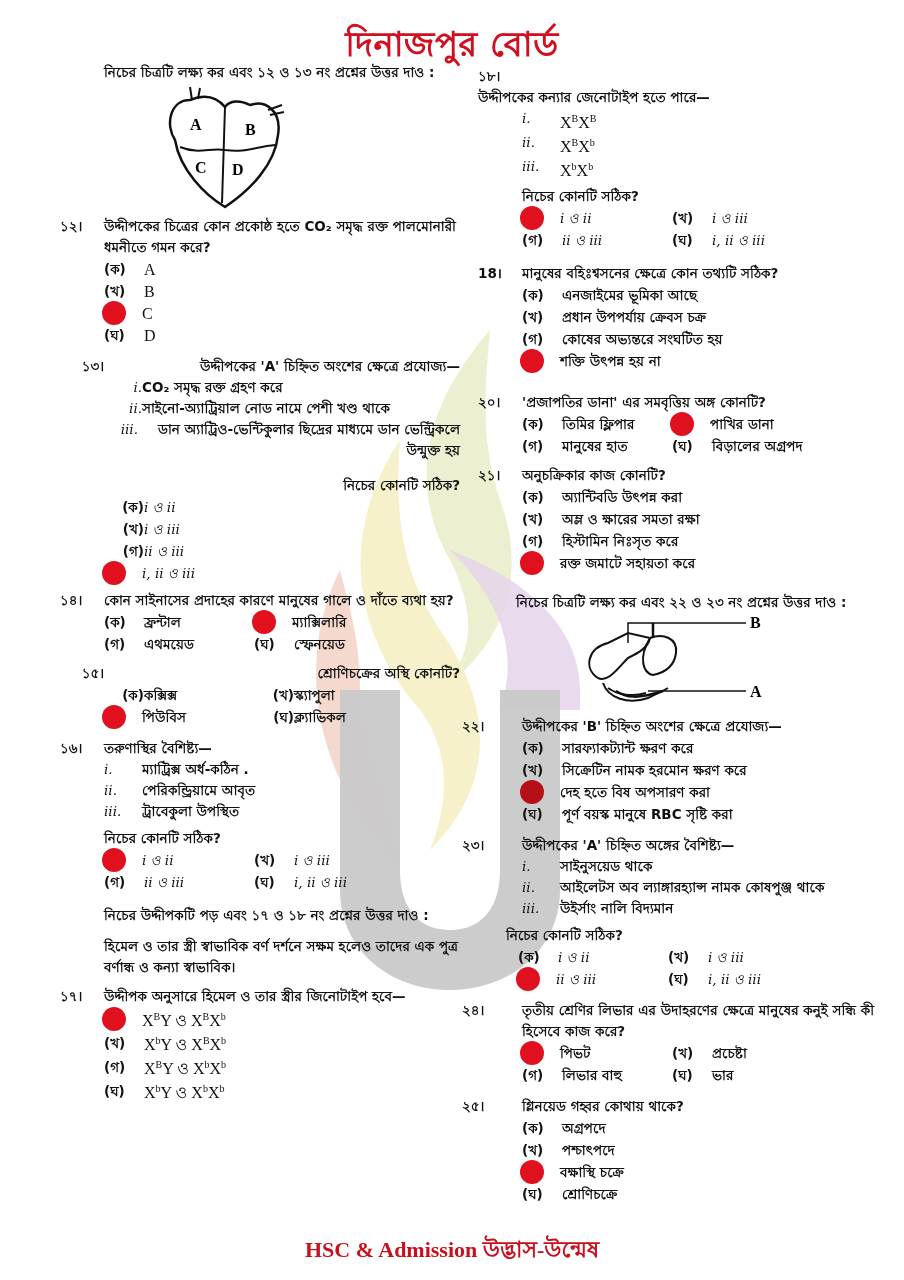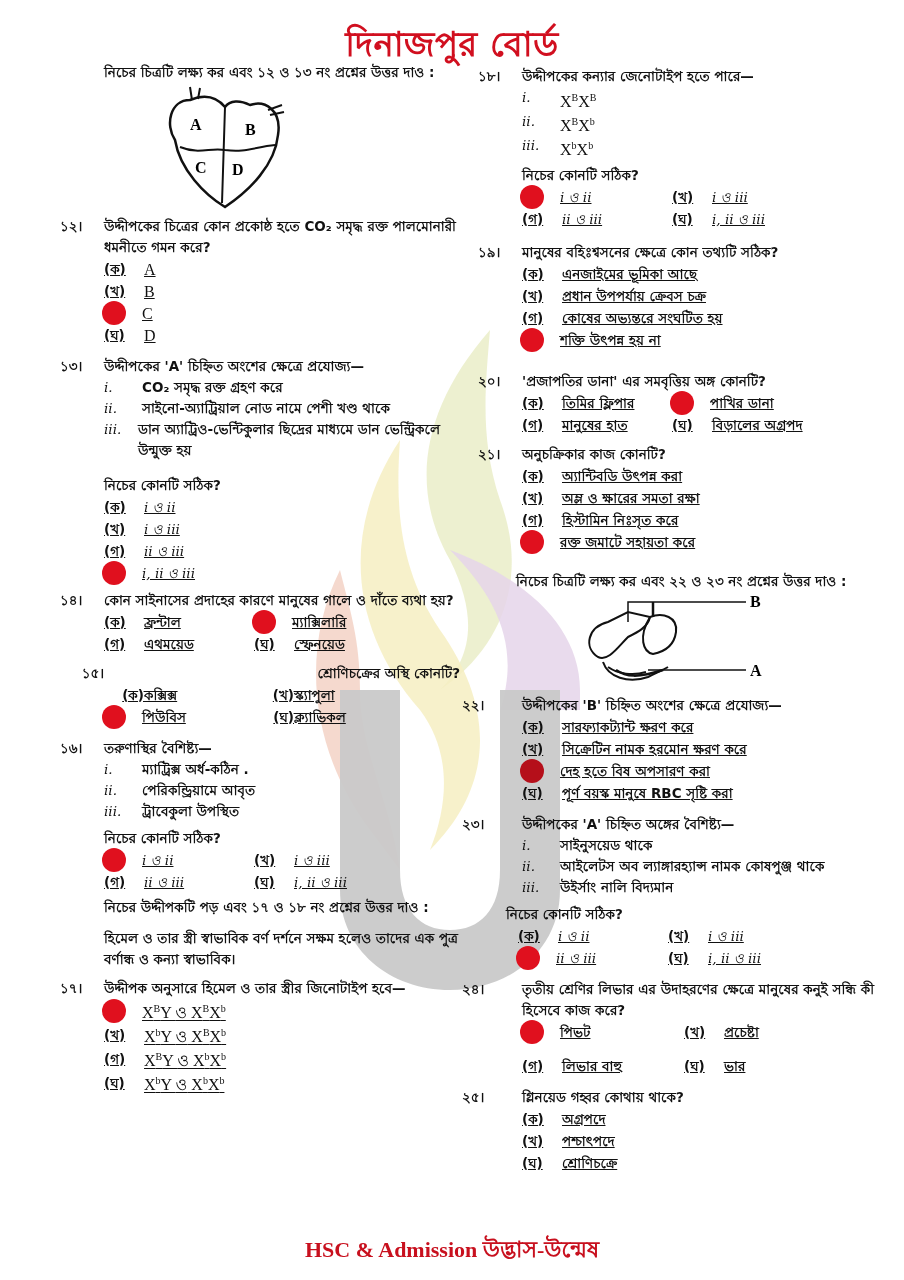--- a/index.html
+++ b/index.html
@@ -23,21 +23,21 @@
   .col-right { left:478px; top:62px; width:400px; }
   .block { position:relative; }
   .stim { padding-left:44px; margin-bottom:4px; }
   .q { display:flex; margin-top:6px; }
   .qnum { width:44px; flex:none; }
   .qtext { flex:1; }
   .items { padding-left:44px; }
   .item { display:flex; }
   .roman { width:38px; font-style:italic; font-family:"DejaVu Serif", serif; font-weight:normal; }
   .prompt { padding-left:44px; margin-top:6px; }
-  .opts { padding-left:44px;text-decoration:underline; }
+  .opts { padding-left:44px; }
   .opts.one { display:block; }
   .opts.two { display:grid; grid-template-columns:150px 1fr; }
   .opt { display:flex; align-items:center; height:22px; }
   .lbl { width:40px; flex:none; }
   .dot { width:24px; height:24px; border-radius:50%; background:#e0101e; display:inline-block; margin-right:16px; margin-left:-2px; }
   .dot.dark { background:#b50f1a; }
   .serif { font-family:"Liberation Serif", serif; font-size:16px; font-weight:normal; }
   .it { font-style:italic; font-family:"DejaVu Serif", serif; font-weight:normal; }
   sup, sub { font-size:10px; }
   .diagram { display:block; margin:2px 0 6px 90px; }
@@ -89,21 +89,21 @@
           <span class="dot"></span>
           <span class="serif">C</span>
         </div>
       <div class="opt">
           <span class="lbl">(ঘ)</span>
           <span class="serif">D</span>
         </div>
     </div>
   </div>
 
-  <div class="block" style="margin-top:10px;">
+  <div class="block" style="margin-top:10px;text-align:right;">
     <div class="q">
         <span class="qnum">১৩।</span>
         <span class="qtext">উদ্দীপকের 'A' চিহ্নিত অংশের ক্ষেত্রে প্রযোজ্য—</span>
       </div>
     <div class="items">
       <div class="item">
           <span class="roman">i.</span>
           <span>CO₂ সমৃদ্ধ রক্ত গ্রহণ করে</span>
         </div>
       <div class="item">
@@ -219,21 +219,21 @@
           <span class="lbl">(গ)</span>
           <span class="it">ii ও iii</span>
         </div>
       <div class="opt">
           <span class="lbl">(ঘ)</span>
           <span class="it">i, ii ও iii</span>
         </div>
     </div>
   </div>
 
-  <div class="block stim" style="margin-top:4px;">
+  <div class="block stim" style="margin-top:12px;">
     <div>নিচের উদ্দীপকটি পড় এবং ১৭ ও ১৮ নং প্রশ্নের উত্তর দাও :</div>
     <div style="margin-top:10px;">হিমেল ও তার স্ত্রী স্বাভাবিক বর্ণ দর্শনে সক্ষম হলেও তাদের এক পুত্র বর্ণান্ধ ও কন্যা স্বাভাবিক।</div>
   </div>
 
   <div class="block" style="margin-top:8px;">
     <div class="q">
         <span class="qnum">১৭।</span>
         <span class="qtext">উদ্দীপক অনুসারে হিমেল ও তার স্ত্রীর জিনোটাইপ হবে—</span>
       </div>
     <div class="opts one">
@@ -253,21 +253,21 @@
           <span class="lbl">(ঘ)</span>
           <span class="serif">X<sup>b</sup>Y <span>ও</span> X<sup>b</sup>X<sup>b</sup></span>
         </div>
     </div>
   </div>
 </div>
 
 <div class="col col-right">
 
   <div class="block" style="margin-top:4px;">
-    <div class="q" style="margin-top:0;">
+    <div class="q" style="margin-top:0;flex-direction:column;">
         <span class="qnum">১৮।</span>
         <span class="qtext">উদ্দীপকের কন্যার জেনোটাইপ হতে পারে—</span>
       </div>
     <div class="items">
       <div class="item" style="height:24px;">
           <span class="roman">i.</span>
           <span class="serif">X<sup>B</sup>X<sup>B</sup></span>
         </div>
       <div class="item" style="height:24px;">
           <span class="roman">ii.</span>
@@ -294,21 +294,21 @@
         </div>
       <div class="opt">
           <span class="lbl">(ঘ)</span>
           <span class="it">i, ii ও iii</span>
         </div>
     </div>
   </div>
 
   <div class="block" style="margin-top:12px;">
     <div class="q">
-        <span class="qnum">১৯।</span>
+        <span class="qnum">18।</span>
         <span class="qtext">মানুষের বহিঃশ্বসনের ক্ষেত্রে কোন তথ্যটি সঠিক?</span>
       </div>
     <div class="opts one">
       <div class="opt">
           <span class="lbl">(ক)</span>
           <span>এনজাইমের ভূমিকা আছে</span>
         </div>
       <div class="opt">
           <span class="lbl">(খ)</span>
           <span>প্রধান উপপর্যায় ক্রেবস চক্র</span>
@@ -453,21 +453,21 @@
           <span class="it">i, ii ও iii</span>
         </div>
     </div>
   </div>
 
   <div class="block" style="margin-left:-16px; margin-top:10px;">
     <div class="q">
         <span class="qnum" style="width:60px;">২৪।</span>
         <span class="qtext">তৃতীয় শ্রেণির লিভার এর উদাহরণের ক্ষেত্রে মানুষের কনুই সন্ধি কী হিসেবে কাজ করে?</span>
       </div>
-    <div class="opts two" style="padding-left:60px;gap:12px;">
+    <div class="opts two" style="padding-left:60px;">
       <div class="opt">
           <span class="dot"></span>
           <span>পিভট</span>
         </div>
       <div class="opt">
           <span class="lbl">(খ)</span>
           <span>প্রচেষ্টা</span>
         </div>
       <div class="opt">
           <span class="lbl">(গ)</span>
@@ -488,20 +488,24 @@
     <div class="opts one" style="padding-left:60px;">
       <div class="opt">
           <span class="lbl">(ক)</span>
           <span>অগ্রপদে</span>
         </div>
       <div class="opt">
           <span class="lbl">(খ)</span>
           <span>পশ্চাৎপদে</span>
         </div>
       <div class="opt">
+          <span class="dot"></span>
+          <span>বক্ষাস্থি চক্রে</span>
+        </div>
+      <div class="opt">
           <span class="lbl">(ঘ)</span>
           <span>শ্রোণিচক্রে</span>
         </div>
     </div>
   </div>
 </div>
 
 <div class="footer">HSC &amp; Admission উদ্ভাস-উন্মেষ</div>
 
 </body></html>

